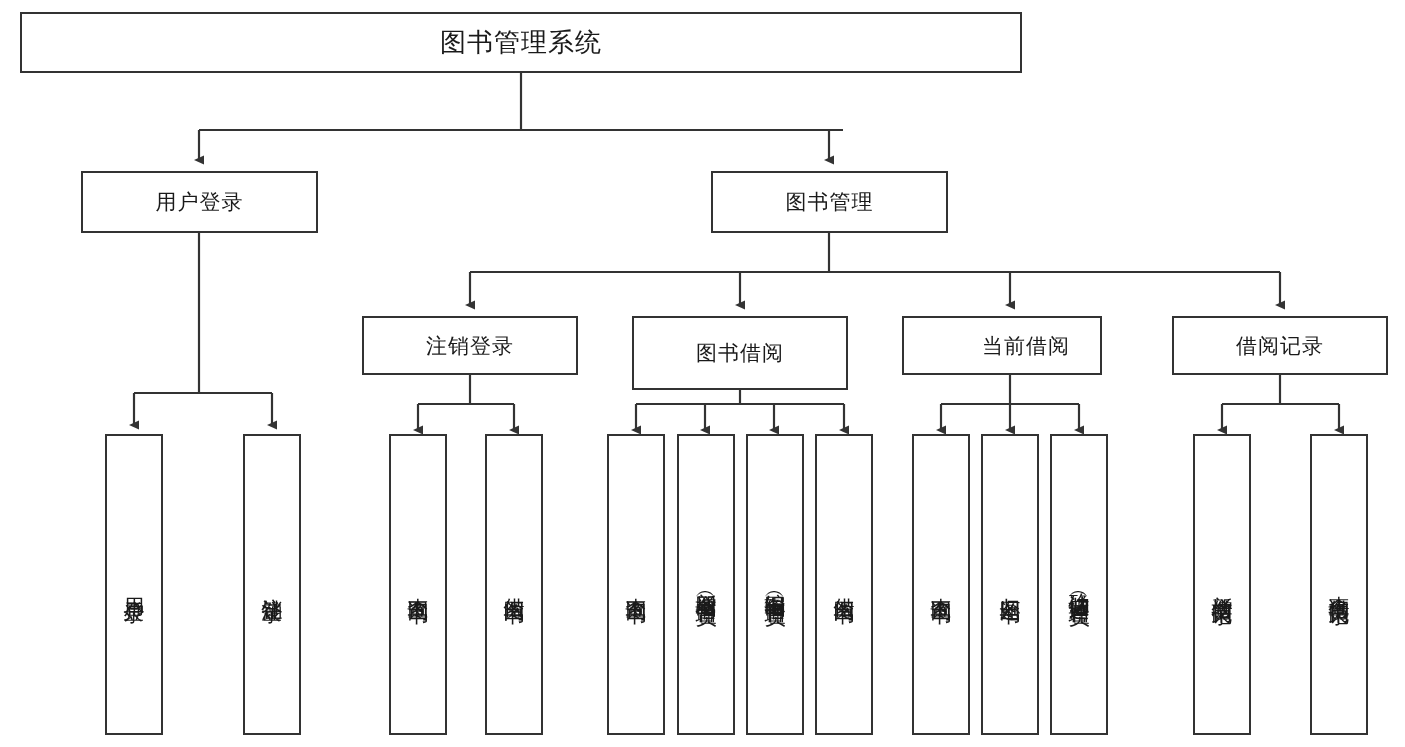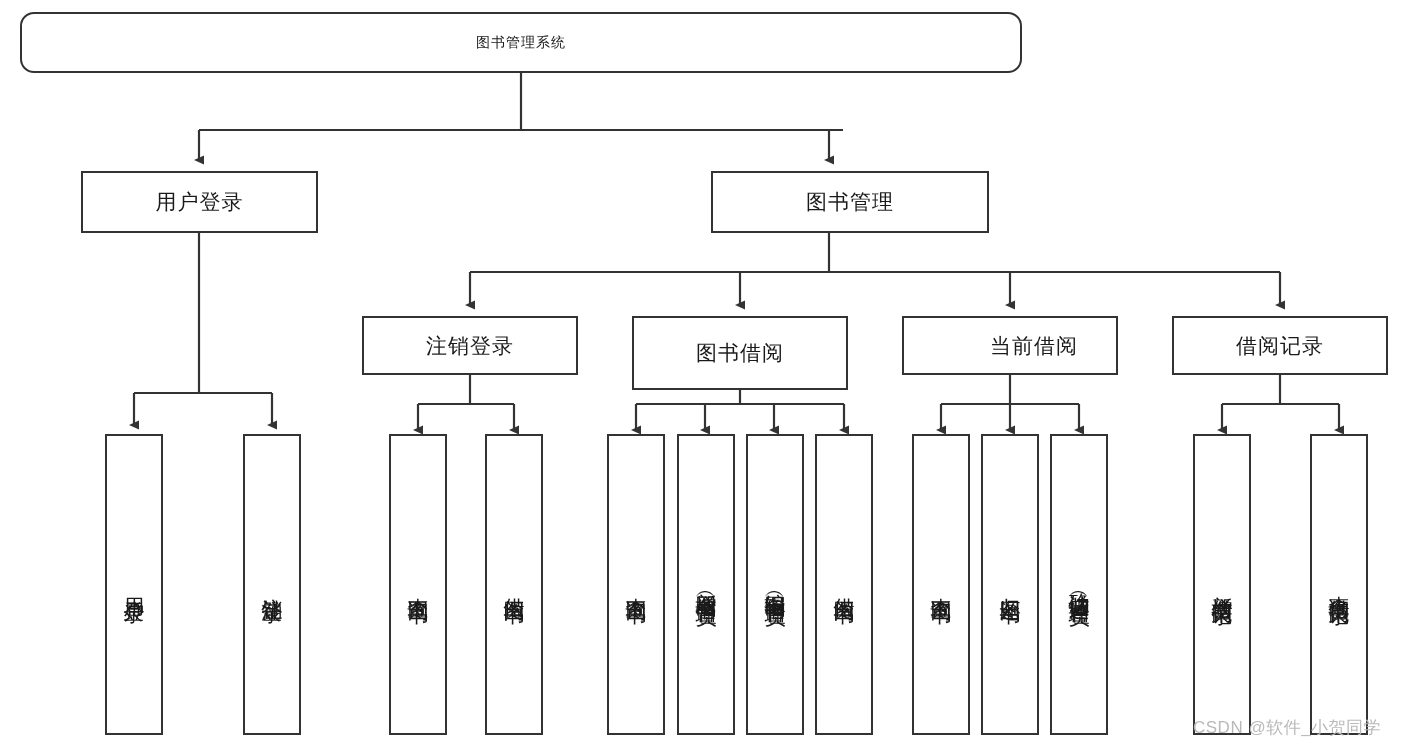--- a/index.html
+++ b/index.html
@@ -44,22 +44,21 @@
     letter-spacing: 1px;
   }
   .node.vert .vlabel {
     writing-mode: vertical-rl;
     text-orientation: upright;
     line-height: 1.05;
     letter-spacing: 2px;
     white-space: nowrap;
   }
   .node.root {
-    font-size: 14px;
-    border-radius: 14px;
+    font-size: 26px;
   }
   .watermark {
     position: absolute;
     color: #b9b9b9;
     font-size: 17px;
     white-space: nowrap;
     letter-spacing: 0.5px;
   }
 </style>
 </head>
@@ -118,31 +117,31 @@
     </g>
   </svg>
 
   <div class="node horiz root" style="left:20px; top:12px; width:1002px; height:61px;">
     <span>图书管理系统</span>
   </div>
 
   <div class="node horiz" style="left:81px; top:171px; width:237px; height:62px;">
     <span>用户登录</span>
   </div>
-  <div class="node horiz" style="left:711px; top:171px; width:278px; height:62px;">
+  <div class="node horiz" style="left:711px; top:171px; width:237px; height:62px;">
     <span>图书管理</span>
   </div>
 
   <div class="node horiz" style="left:362px; top:316px; width:216px; height:59px;">
     <span>注销登录</span>
   </div>
   <div class="node horiz" style="left:632px; top:316px; width:216px; height:74px;">
     <span>图书借阅</span>
   </div>
-  <div class="node horiz" style="left:902px; top:316px; width:216px; height:59px;padding-left:48px;">
+  <div class="node horiz" style="left:902px; top:316px; width:200px; height:59px;padding-left:48px;">
     <span>当前借阅</span>
   </div>
   <div class="node horiz" style="left:1172px; top:316px; width:216px; height:59px;text-align:right;">
     <span>借阅记录</span>
   </div>
 
   <div class="node vert" style="left:105px; top:434px; width:58px; height:301px;">
     <span class="vlabel">用户登录</span>
   </div>
   <div class="node vert" style="left:243px; top:434px; width:58px; height:301px;">
@@ -179,15 +178,14 @@
     <span class="vlabel">确认归还（管理员）</span>
   </div>
 
   <div class="node vert" style="left:1193px; top:434px; width:58px; height:301px;">
     <span class="vlabel">新增借阅记录</span>
   </div>
   <div class="node vert" style="left:1310px; top:434px; width:58px; height:301px;">
     <span class="vlabel">查询借阅记录</span>
   </div>
 
-  <div class="watermark" style="left:1193px; top:716px;">CSDN @软件_小贺同学</div>
 
 </div>
 
 </body></html>

